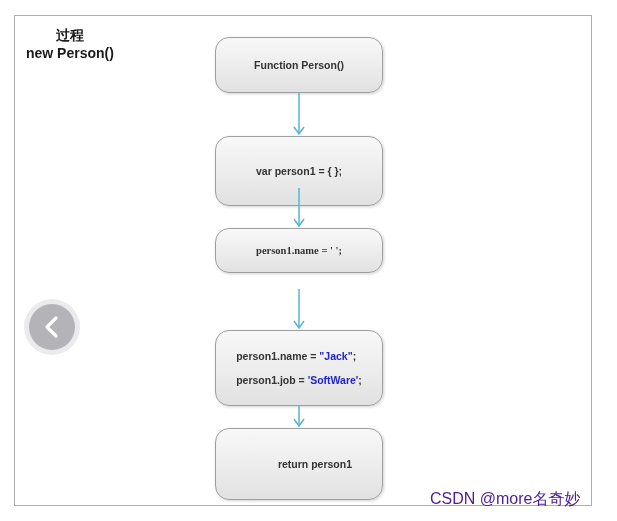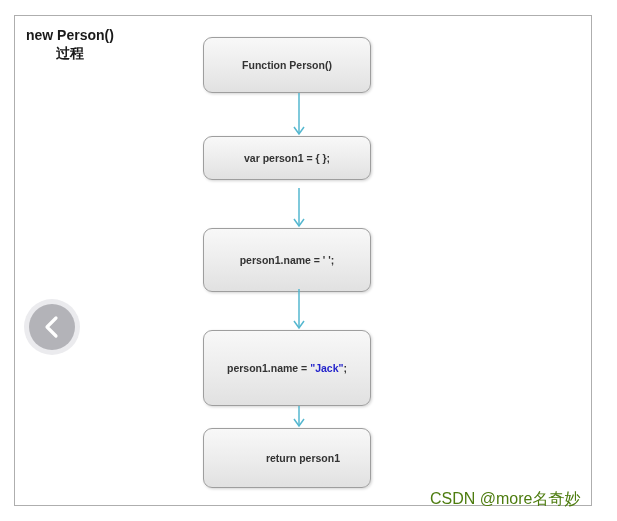--- a/index.html
+++ b/index.html
@@ -12,64 +12,64 @@
     position: absolute; left: 14px; top: 15px;
     width: 578px; height: 491px; box-sizing: border-box;
     border: 1.5px solid #aeaeae; background: #ffffff;
   }
   .title {
     position: absolute; left: 26px; top: 26px;
     text-align: center; color: #1a1a1a;
     font-weight: bold; font-size: 14px; line-height: 18px;
   }
   .node {
-    position: absolute; left: 203px; width: 168px; box-sizing: border-box;
+    position: absolute; left: 215px; width: 168px; box-sizing: border-box;
     background: linear-gradient(180deg, #f8f8f8 0%, #ececec 55%, #e1e1e1 100%);
-    border: 1px solid #9e9e9e; border-radius: 9px;
+    border: 1px solid #9e9e9e; border-radius: 14px;
     box-shadow: 1px 1px 3px rgba(0,0,0,0.18);
     display: flex; align-items: center; justify-content: center;
     color: #333333; font-size: 10.5px; font-weight: bold;
   }
   .node .node-text { text-align: left; }
   .node.center .node-text { text-align: center; }
   .code-line { line-height: 20px; white-space: pre; }
   .n1 { top: 37px;  height: 56px; }
-  .n2 { top: 136px; height: 44px; }
-  .n3 { top: 228px; height: 64px; }
+  .n2 { top: 136px; height: 70px; }
+  .n3 { top: 228px; height: 45px; font-family: Liberation Serif, serif; }
   .n4 { top: 330px; height: 76px; }
   .n4 .code-line { line-height: 24px; }
-  .n5 { top: 428px; height: 60px; padding-left: 32px; }
+  .n5 { top: 428px; height: 72px; padding-left: 32px; }
   .value { color: var(--value-color, #2323cb); }
   .arrow { position: absolute; left: 291px; width: 16px; overflow: visible; color: var(--arrow-color, #54b7cf); }
   .a1 { top: 93px;  height: 42px; }
   .a2 { top: 188px; height: 39px; }
   .a3 { top: 289px; height: 40px; }
   .a4 { top: 406px; height: 21px; }
   .navbtn {
     position: absolute; left: 24px; top: 299px; width: 56px; height: 56px;
     border-radius: 50%; background: #ebebee;
     display: flex; align-items: center; justify-content: center; cursor: pointer;
   }
   .navbtn-inner {
     width: 46px; height: 46px; border-radius: 50%; background: #b3b3b8;
     display: flex; align-items: center; justify-content: center;
   }
   .watermark {
     position: absolute; left: 430px; top: 489px;
-    font-size: 16px; color: #4d7c0f; white-space: nowrap;
+    font-size: 16px; color: #4c1d95; white-space: nowrap;
   }
 </style>
 </head>
 <body>
 
 <div class="frame"></div>
 
 <div class="title">
+  <div>过程</div>
   <div>new Person()</div>
-  <div>过程</div>
 </div>
 
 <div class="node n1 center">
     <div class="node-text">
       <div class="code-line"><span>Function Person()</span></div>
     </div>
   </div>
 
 <svg class="arrow a1" viewBox="0 0 16 42">
   <line x1="8" y1="0" x2="8" y2="40" stroke="currentColor" stroke-width="1.5"></line>
@@ -94,20 +94,21 @@
   </div>
 
 <svg class="arrow a3" viewBox="0 0 16 40">
   <line x1="8" y1="0" x2="8" y2="38" stroke="currentColor" stroke-width="1.5"></line>
   <polyline points="3,32 8,39 13,32" stroke="currentColor" stroke-width="1.5" fill="none"></polyline>
 </svg>
 
 <div class="node n4">
     <div class="node-text">
       <div class="code-line"><span>person1.name = </span><span class="value">"Jack"</span><span>;</span></div>
+      <div class="code-line"><span>person1.job = </span><span class="value">'SoftWare'</span><span>;</span></div>
     </div>
   </div>
 
 <svg class="arrow a4" viewBox="0 0 16 21">
   <line x1="8" y1="0" x2="8" y2="19" stroke="currentColor" stroke-width="1.5"></line>
   <polyline points="3,13 8,20 13,13" stroke="currentColor" stroke-width="1.5" fill="none"></polyline>
 </svg>
 
 <div class="node n5 center">
     <div class="node-text">

